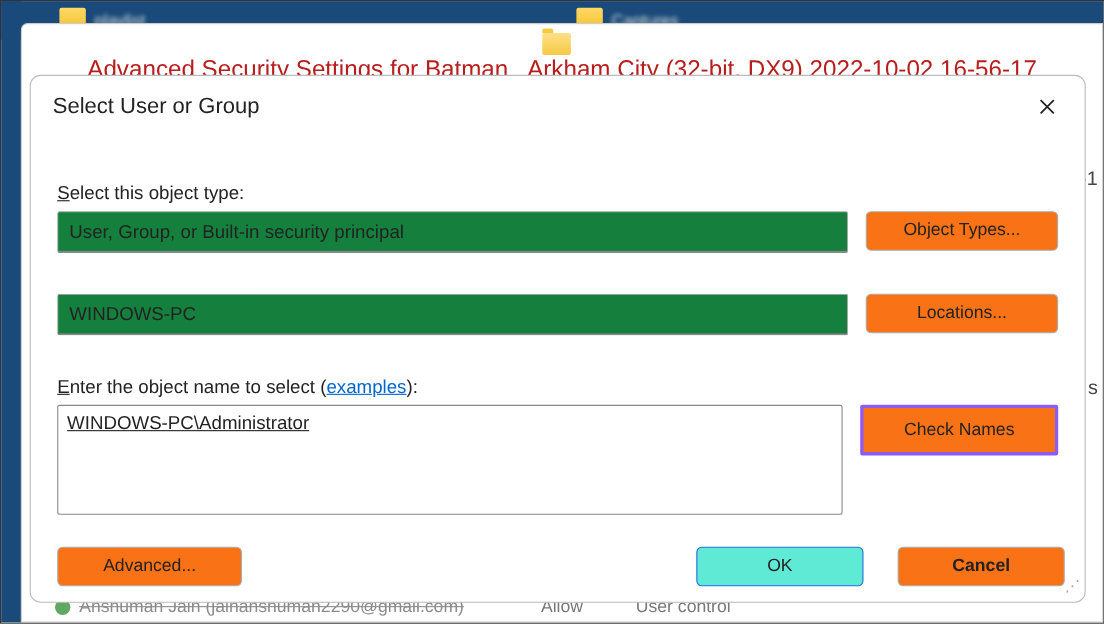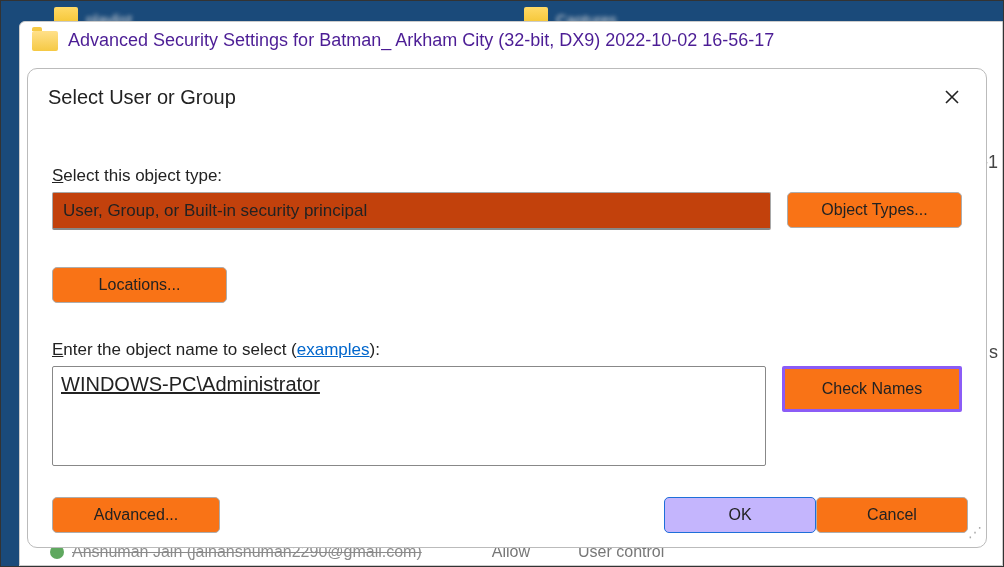--- a/index.html
+++ b/index.html
@@ -49,22 +49,23 @@
       position: absolute;
       top: 20px; left: 18px; right: 0; bottom: 0;
       background: #fff;
       border: 1px solid #ccc;
       border-radius: 6px 0 0 0;
     }
     .parent-title {
       display: flex;
       align-items: center;
       padding: 8px 12px;
-      color: #4c1d95;
-      font-size: 18px;
+      color: #b91c1c;
+      font-size: 22px;
+      flex-direction: column;
     }
     .folder-icon-parent {
       width: 26px; height: 20px;
       background: linear-gradient(#ffe08a, #f5c944);
       border-radius: 2px;
       margin-right: 10px;
       position: relative;
     }
     .folder-icon-parent::before {
       content: '';
@@ -161,50 +162,50 @@
       cursor: pointer;
     }
     .readonly-box {
       flex: 1;
       border: 1px solid #a8a8a8;
       border-bottom: 2px solid #888;
       border-radius: 2px;
       padding: 8px 10px;
       font-size: 17px;
       color: #222;
-      background: #c2410c;
+      background: #15803d;
       height: 38px;
     }
     .textarea-box {
       flex: 1;
       border: 1px solid #888;
       border-radius: 2px;
       padding: 6px 8px;
-      font-size: 20px;
+      font-size: 17px;
       color: #222;
       background: #fff;
       height: 100px;
       resize: none;
       font-family: inherit;
     }
     .resolved { text-decoration: underline; }
     .btn {
       width: 175px;
       height: 36px;
       border: 1px solid #adadad;
       border-radius: 5px;
       background: #f97316;
       font-size: 16px;
       color: #222;
       cursor: pointer;
       font-family: inherit;
     }
     .btn-ok {
       border: 1.5px solid #1e6fd9;
-      background: #c4b5fd;
+      background: #5eead4;
     }
     .btn-checknames {
       border: 3px solid #8b5cf6;
       width: 180px;
       height: 46px;
       border-radius: 2px;
     }
     .btn-side-col {
       display: flex;
       flex-direction: column;
@@ -212,21 +213,21 @@
     }
     .dialog-footer {
       position: absolute;
       bottom: 14px;
       left: 24px; right: 18px;
       display: flex;
       align-items: center;
     }
     .footer-spacer { flex: 1; }
     .btn-advanced { width: 168px; }
-    .btn-cancel { margin-left: 0; }
+    .btn-cancel { margin-left: 31px; font-weight: bold; }
     .btn-ok-footer { width: 152px; }
     .btn-cancel-footer { width: 152px; }
     .resize-grip {
       position: absolute;
       right: 4px; bottom: 4px;
       width: 14px; height: 14px;
       color: #aaa;
       font-size: 14px;
       line-height: 7px;
       cursor: nwse-resize;
@@ -279,20 +280,21 @@
     <div class="field-group">
       <div class="field-label"><span class="accel">S</span><span>elect this object type:</span></div>
       <div class="field-row">
         <div class="readonly-box">User, Group, or Built-in security principal</div>
         <button class="btn">Object Types...</button>
       </div>
     </div>
 
     <div class="field-group">
       <div class="field-row">
+        <div class="readonly-box">WINDOWS-PC</div>
         <button class="btn">Locations...</button>
       </div>
     </div>
 
     <div class="field-group">
       <div class="field-label"><span class="accel">E</span>nter the object name to select (<span class="link-examples">examples</span>):</div>
       <div class="field-row">
         <div class="textarea-box"><span class="resolved">WINDOWS-PC\Administrator</span></div>
         <div class="btn-side-col">
           <button class="btn btn-checknames">Check Names</button>

